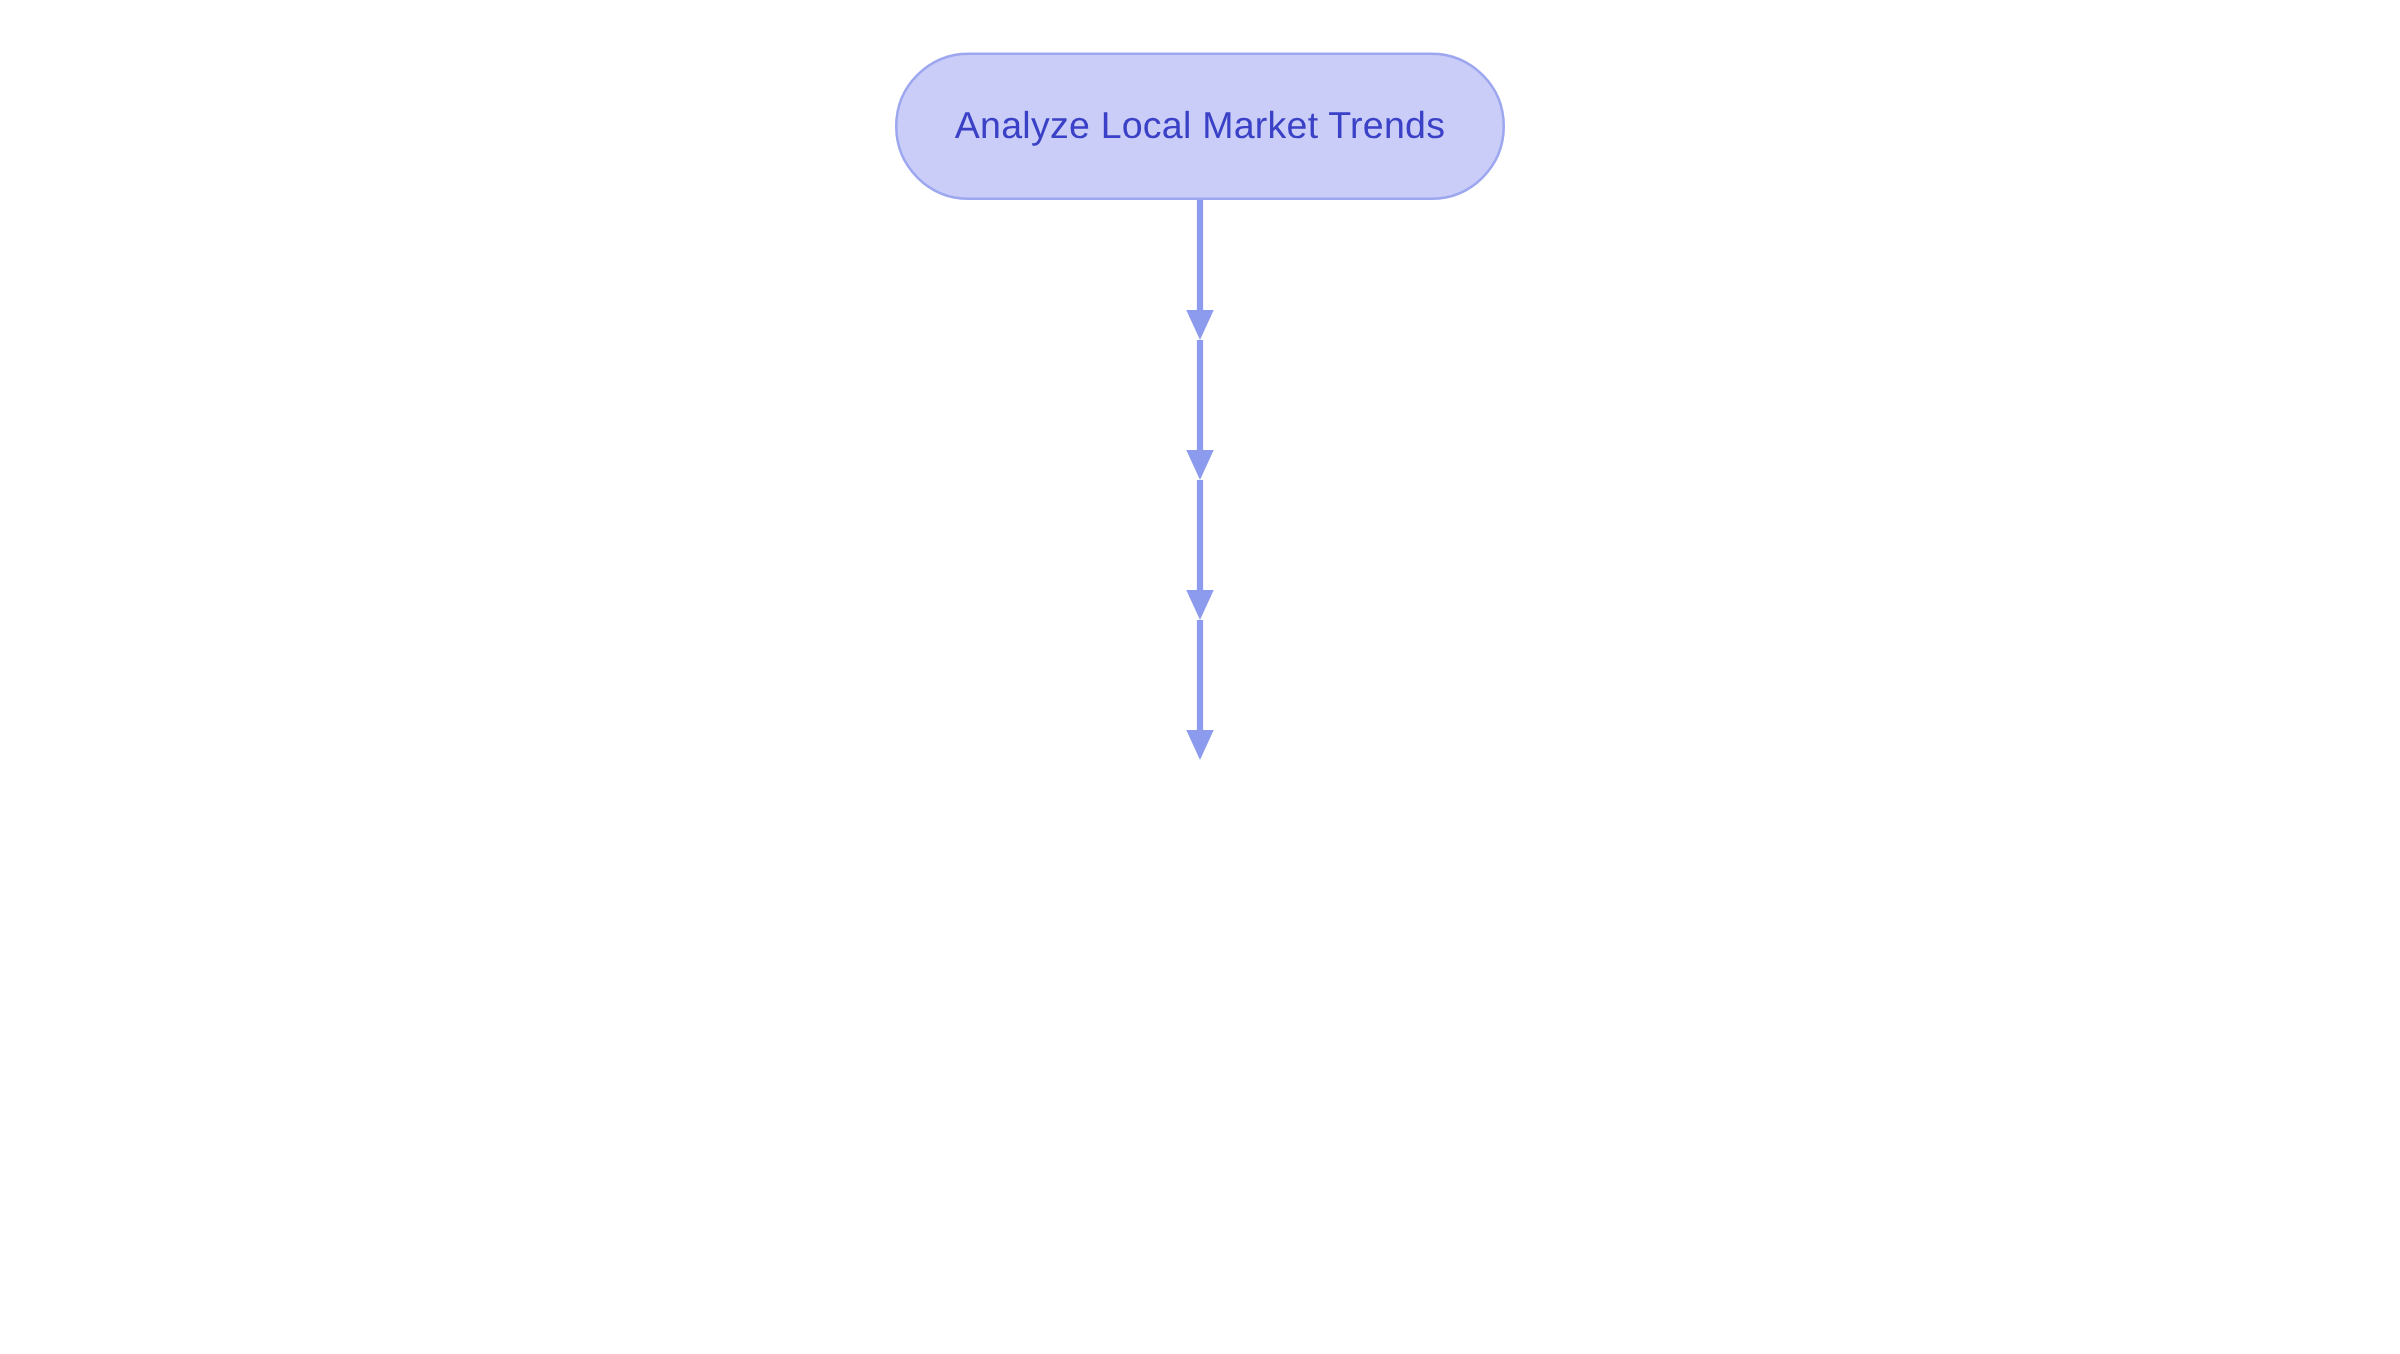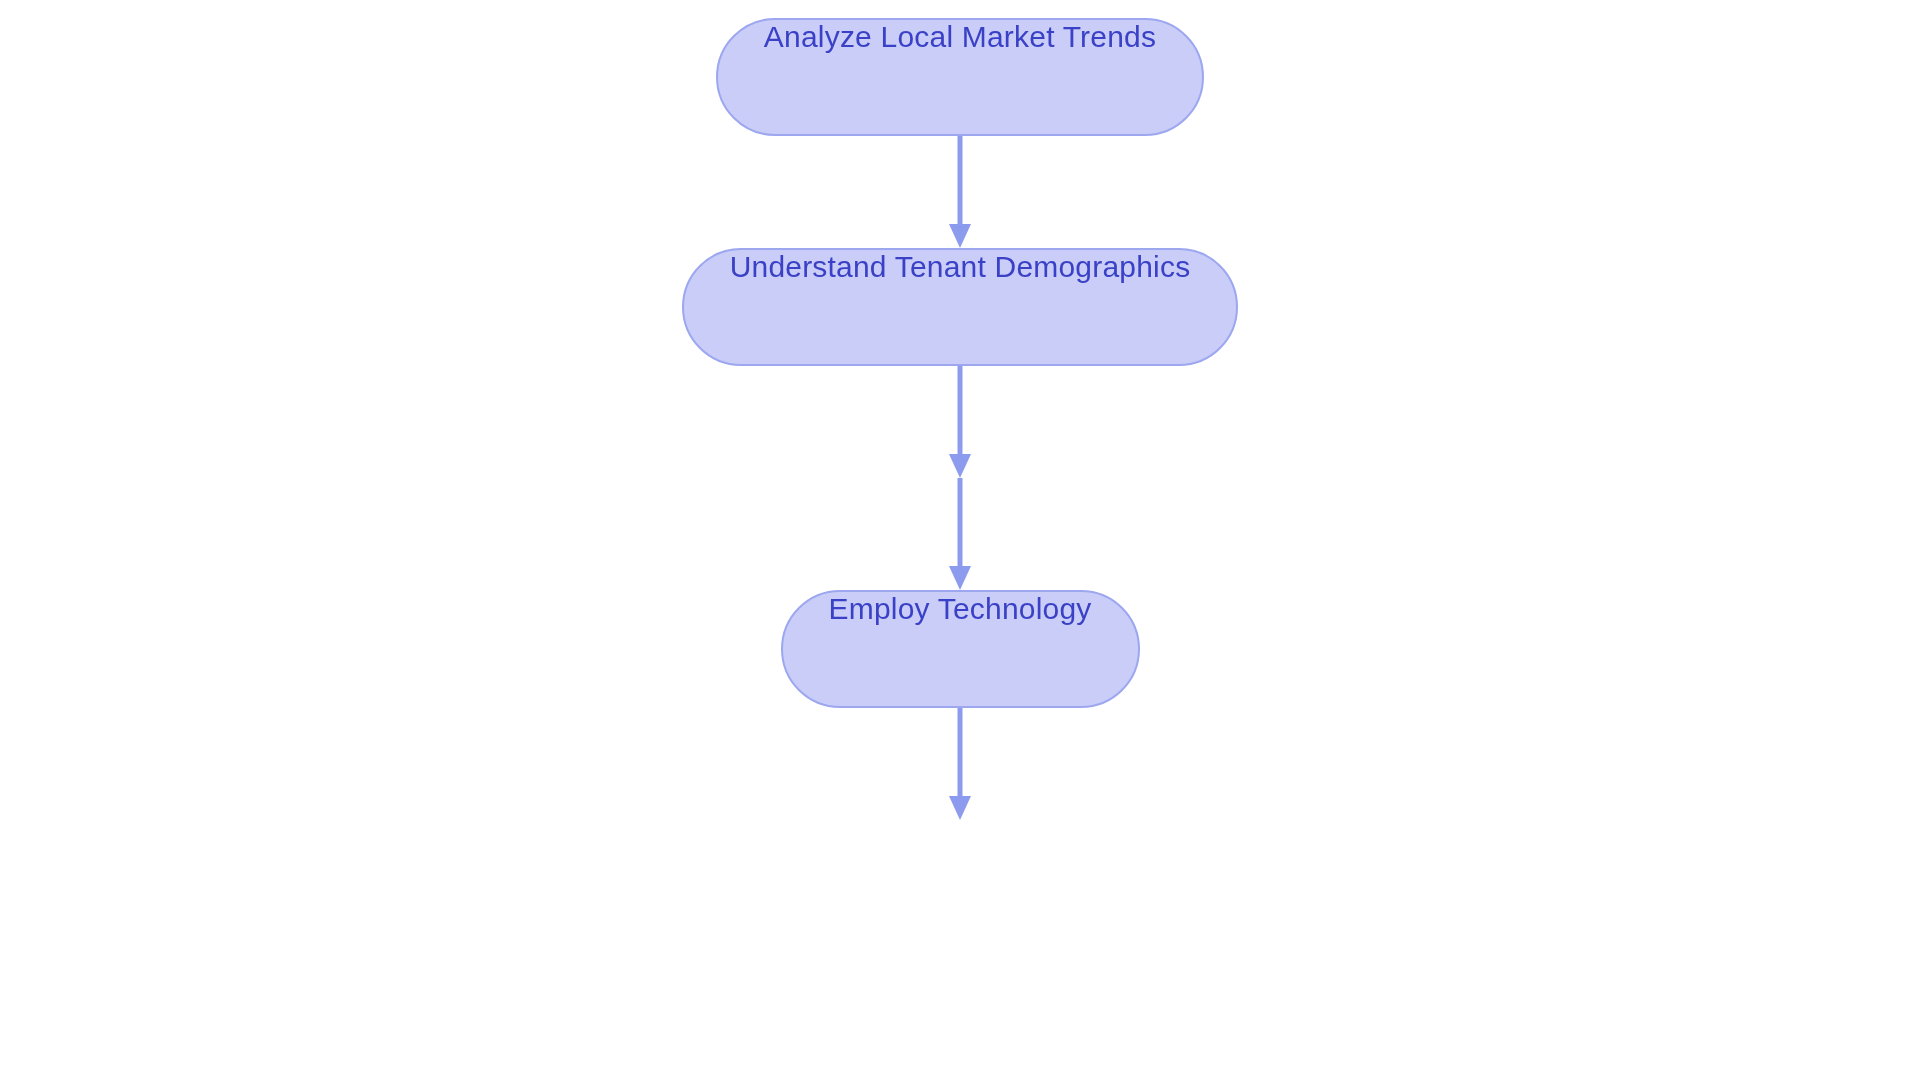--- a/index.html
+++ b/index.html
@@ -23,29 +23,30 @@
     display: flex;
     flex-direction: column;
     align-items: center;
   }
   .node {
     height: 118px;
     min-height: 118px;
     box-sizing: border-box;
     padding: 0 46px;
     display: flex;
-    align-items: flex-start;
+    align-items: center;
     justify-content: center;
     background: #c9cdf8;
     border: 2px solid #9ca7ef;
     border-radius: 60px;
     color: #3a41c6;
     font-size: 30px;
     letter-spacing: 0.2px;
     white-space: nowrap;
+    margin-top: 24px;
   }
   .arrow {
     height: 112px;
     min-height: 112px;
     width: 26px;
     display: block;
   }
 </style>
 </head>
 <body>
@@ -55,38 +56,32 @@
 
     <div class="node">
       <span>Analyze Local Market Trends</span>
     </div>
 
     <svg class="arrow" viewBox="0 0 26 112">
       <line x1="13" y1="0" x2="13" y2="90" stroke-width="5" stroke="#8d9bee"></line>
       <polygon points="2,88 24,88 13,112" fill="#8d9bee"></polygon>
     </svg>
 
-    <div class="node">
-      <span>Understand Tenant Demographics</span>
-    </div>
 
     <svg class="arrow" viewBox="0 0 26 112">
       <line x1="13" y1="0" x2="13" y2="90" stroke-width="5" stroke="#8d9bee"></line>
       <polygon points="2,88 24,88 13,112" fill="#8d9bee"></polygon>
     </svg>
 
 
     <svg class="arrow" viewBox="0 0 26 112">
       <line x1="13" y1="0" x2="13" y2="90" stroke-width="5" stroke="#8d9bee"></line>
       <polygon points="2,88 24,88 13,112" fill="#8d9bee"></polygon>
     </svg>
 
-    <div class="node">
-      <span>Employ Technology</span>
-    </div>
 
     <svg class="arrow" viewBox="0 0 26 112">
       <line x1="13" y1="0" x2="13" y2="90" stroke-width="5" stroke="#8d9bee"></line>
       <polygon points="2,88 24,88 13,112" fill="#8d9bee"></polygon>
     </svg>
 
 
   </div>
 </div>
 

